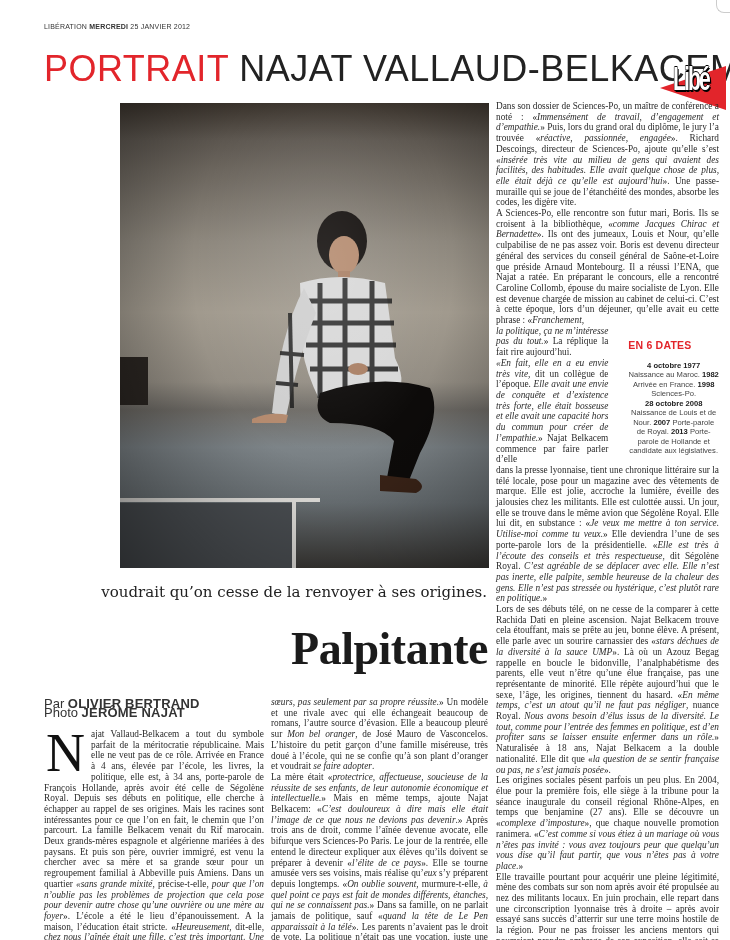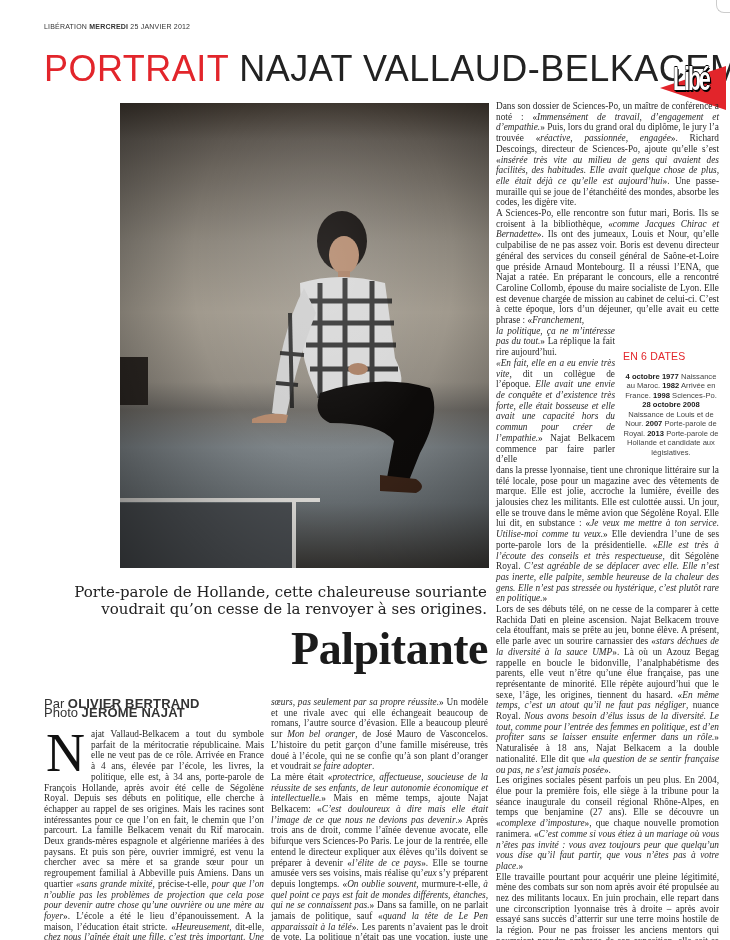--- a/index.html
+++ b/index.html
@@ -80,27 +80,27 @@
   }
   .col p { margin: 0; }
   .col i { font-style: italic; }
   .col1 { left: 44px; top: 729px; width: 220px; }
   .col2 { left: 271px; top: 697px; width: 217px; }
   .col3 { left: 496px; top: 101px; width: 223px; }
   .dropcap {
     float: left; font-size: 54px; line-height: 44px; margin: 2px 6px 0 2px;
     font-family: "Liberation Serif", "DejaVu Serif", serif; color: #111;
   }
-  .split { display: flex; gap: 8px; }
+  .split { display: flex; gap: 20px; }
   .split .left { width: 119px; text-align: justify; }
   .split .right { width: 96px; }
   .dates-title {
     font-family: "Liberation Sans", "DejaVu Sans", sans-serif;
-    color: #e2252b; font-weight: 400; font-size: 10.5px; line-height: 12px;
-    margin: 24px 0 10px 0; letter-spacing: 0.2px;
+    color: #e2252b; font-weight: 700; font-size: 10.5px; line-height: 12px;
+    margin: 13px 0 10px 0; letter-spacing: 0.2px;
   }
   .dates-body {
     font-family: "Liberation Sans", "DejaVu Sans", sans-serif;
     font-size: 7.6px; line-height: 9.5px; color: #444; text-align: center;
   }
   .dates-body b { color: #222; font-weight: 800; }
   .corner {
     left: 716px; top: 0px; width: 14px; height: 12px; border-left: 1px solid #ccc; border-bottom: 1px solid #ccc; border-bottom-left-radius: 8px;
   }
 </style>
@@ -154,21 +154,20 @@
     </g>
     <path d="M72 236 Q90 228 108 232 L106 240 Q88 240 72 240 Z" fill="#b48a6e"></path>
     <path d="M140 210 Q200 190 250 205 Q262 230 240 270 L228 300 L206 300 L214 258 Q200 240 150 240 Q132 232 140 210 Z" fill="#0d0b0a"></path>
     <path d="M200 292 L236 296 Q248 304 236 310 L200 308 Z" fill="#3b2418"></path>
     <ellipse cx="178" cy="186" rx="10" ry="6" fill="#a97f64"></ellipse>
   </svg>
   <div class="vign"></div>
 </div>
 
 <div class="abs dek">
-  <div>Porte-parole de Hollande, cette chaleureuse souriante</div>
   <div>voudrait qu’on cesse de la renvoyer à ses origines.</div>
 </div>
 
 <div class="abs headline">Palpitante</div>
 
 <div class="abs byline">
   <div><span>Par</span> <b>OLIVIER BERTRAND</b></div>
   <div><span>Photo</span> <b>JÉRÔME NAJAT</b></div>
 </div>
 

